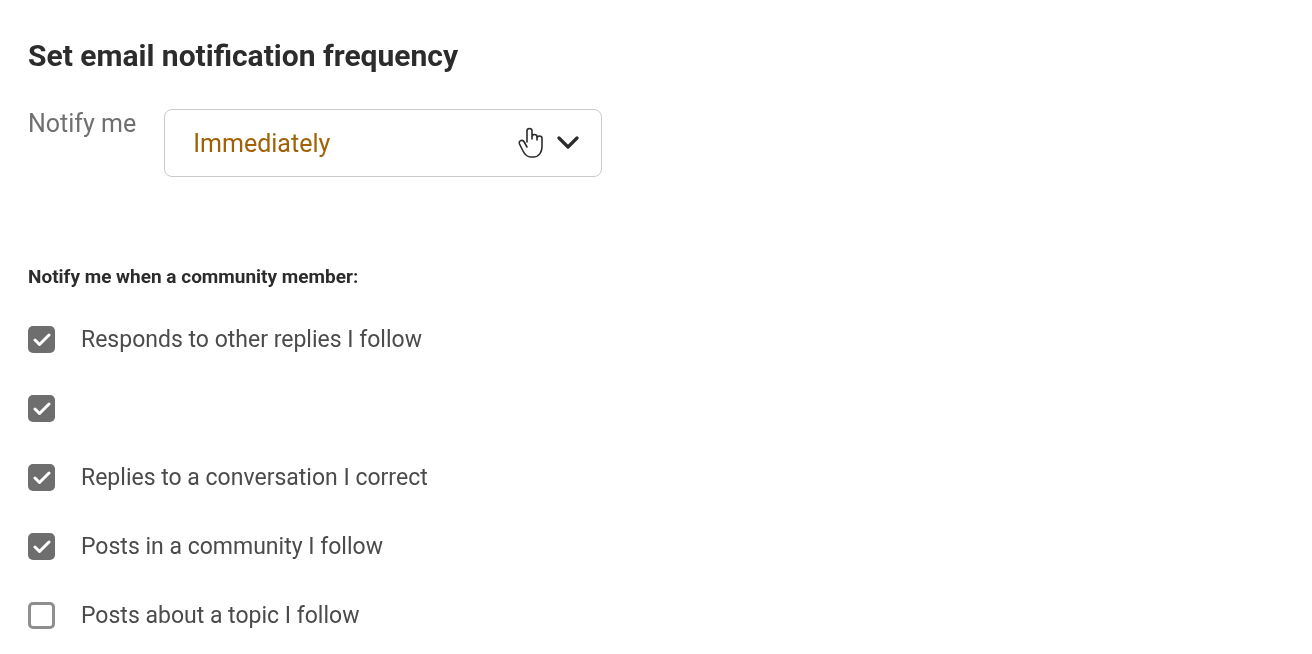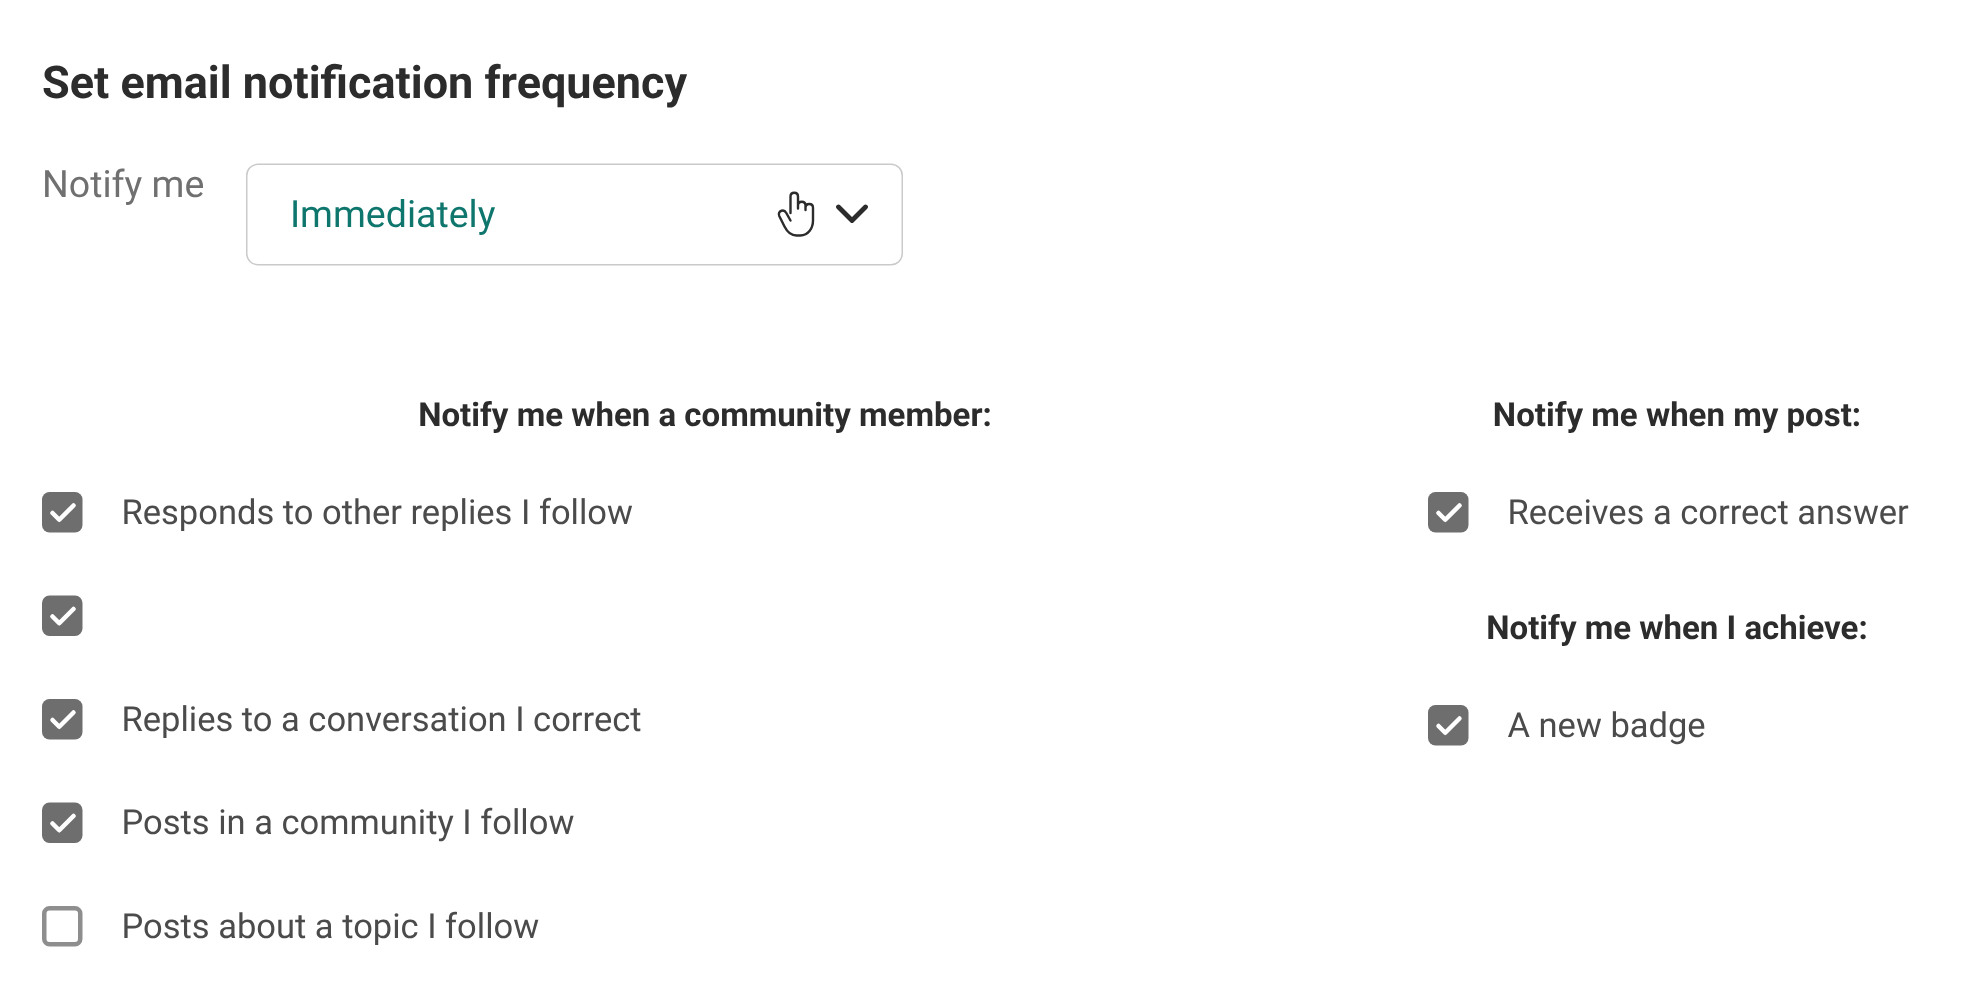--- a/index.html
+++ b/index.html
@@ -38,44 +38,43 @@
       justify-content: space-between;
       width: 438px;
       height: 68px;
       border: 1px solid #cacaca;
       border-radius: 8px;
       padding: 0 22px 0 28px;
       background: #ffffff;
     }
     .dropdown-value {
       font-size: 25px;
-      color: #0f766e;
+      color: #a16207;
       font-weight: 400;
     }
     .dropdown-right {
       display: flex;
       align-items: center;
       gap: 10px;
     }
     .columns {
       display: flex;
       gap: 40px;
     }
     .left-col {
       width: 884px;
     }
     .right-col {
       flex: 1;
     }
     .group-heading {
-      font-size: 22px;
+      font-size: 19px;
       font-weight: 700;
       color: #2c2c2c;
       margin-bottom: 38px;
-      text-align: center;
     }
     .group-heading.secondary {
       margin-top: 52px;
       margin-bottom: 38px;
     }
     .checkbox-row {
       display: flex;
       align-items: center;
       gap: 26px;
       margin-bottom: 42px;
@@ -176,36 +175,13 @@
       </div>
       <span class="checkbox-label">Posts in a community I follow</span>
     </div>
 
     <div class="checkbox-row">
       <div class="checkbox unchecked"></div>
       <span class="checkbox-label">Posts about a topic I follow</span>
     </div>
   </div>
 
-  <div class="right-col">
-    <h3 class="group-heading">Notify me when my post:</h3>
-
-    <div class="checkbox-row">
-      <div class="checkbox checked">
-        <svg class="checkmark-svg" width="18" height="14" viewBox="0 0 18 14">
-            <path d="M2 7 L6.5 11.5 L16 2" stroke="#ffffff" stroke-width="3" fill="none" stroke-linecap="round" stroke-linejoin="round"></path>
-          </svg>
-      </div>
-      <span class="checkbox-label">Receives a correct answer</span>
-    </div>
-
-    <h3 class="group-heading secondary">Notify me when I achieve:</h3>
-
-    <div class="checkbox-row">
-      <div class="checkbox checked">
-        <svg class="checkmark-svg" width="18" height="14" viewBox="0 0 18 14">
-            <path d="M2 7 L6.5 11.5 L16 2" stroke="#ffffff" stroke-width="3" fill="none" stroke-linecap="round" stroke-linejoin="round"></path>
-          </svg>
-      </div>
-      <span class="checkbox-label">A new badge</span>
-    </div>
-  </div>
 </div>
 
 </body></html>

